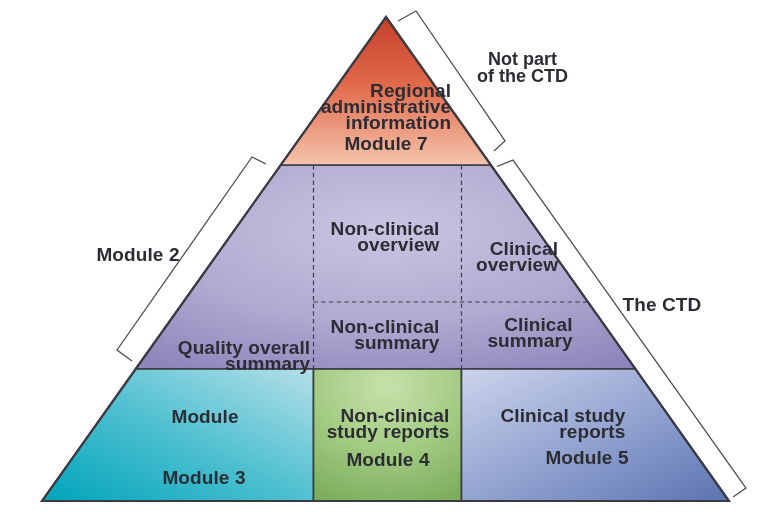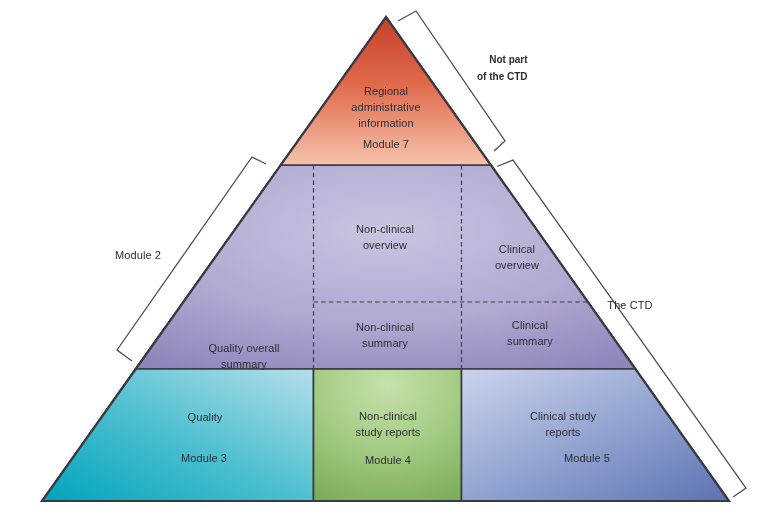--- a/index.html
+++ b/index.html
@@ -9,34 +9,34 @@
     width: 768px;
     height: 514px;
     background: #ffffff;
     overflow: hidden;
     font-family: "Liberation Sans", "DejaVu Sans", sans-serif;
   }
   .stage svg { position: absolute; left: 0; top: 0; }
   .lbl {
     position: absolute;
     transform: translate(-50%, -50%);
-    text-align: center;
+    text-align: right;
     white-space: pre-line;
-    font-size: 11px;
+    font-size: 19px;
     line-height: 16px;
-    font-weight: 400;
+    font-weight: 700;
     color: var(--text-color, #2c2c34);
     letter-spacing: 0.1px;
     pointer-events: none;
   }
   .lbl-left {
     position: absolute;
-    text-align: right;
+    text-align: center;
     white-space: pre-line;
-    font-size: 10px;
+    font-size: 18px;
     line-height: 17px;
     font-weight: 600;
     color: var(--text-color, #2c2c34);
     pointer-events: none;
   }
 </style>
 </head>
 <body style="background: rgb(255, 255, 255);">
 
 <div class="stage">
@@ -105,29 +105,29 @@
 overview</div>
   <div class="lbl" style="left:517px; top:257px;">Clinical
 overview</div>
   <div class="lbl" style="left:244px; top:333px;margin-top:23px;">Quality overall
 summary</div>
   <div class="lbl" style="left:385px; top:335px;">Non-clinical
 summary</div>
   <div class="lbl" style="left:530px; top:333px;">Clinical
 summary</div>
 
-  <div class="lbl" style="left:205px; top:417px;">Quality</div>
-  <div class="lbl" style="left:204px; top:458px;">Module 3</div>
+  <div class="lbl" style="left:205px; top:417px;">Module</div>
+  <div class="lbl" style="left:204px; top:478px;">Module 3</div>
 
   <div class="lbl" style="left:388px; top:424px;">Non-clinical
 study reports</div>
   <div class="lbl" style="left:388px; top:460px;">Module 4</div>
 
   <div class="lbl" style="left:563px; top:424px;">Clinical study
 reports</div>
   <div class="lbl" style="left:563px; top:458px;margin-left:24px;">Module 5</div>
 
   <div class="lbl-left" style="left:477px; top:51px;">Not part
 of the CTD</div>
   <div class="lbl" style="left:138px; top:255px;">Module 2</div>
-  <div class="lbl" style="left:630px; top:305px;">The CTD</div>
+  <div class="lbl" style="left:662px; top:305px;">The CTD</div>
 
 </div>
 
 </body></html>

